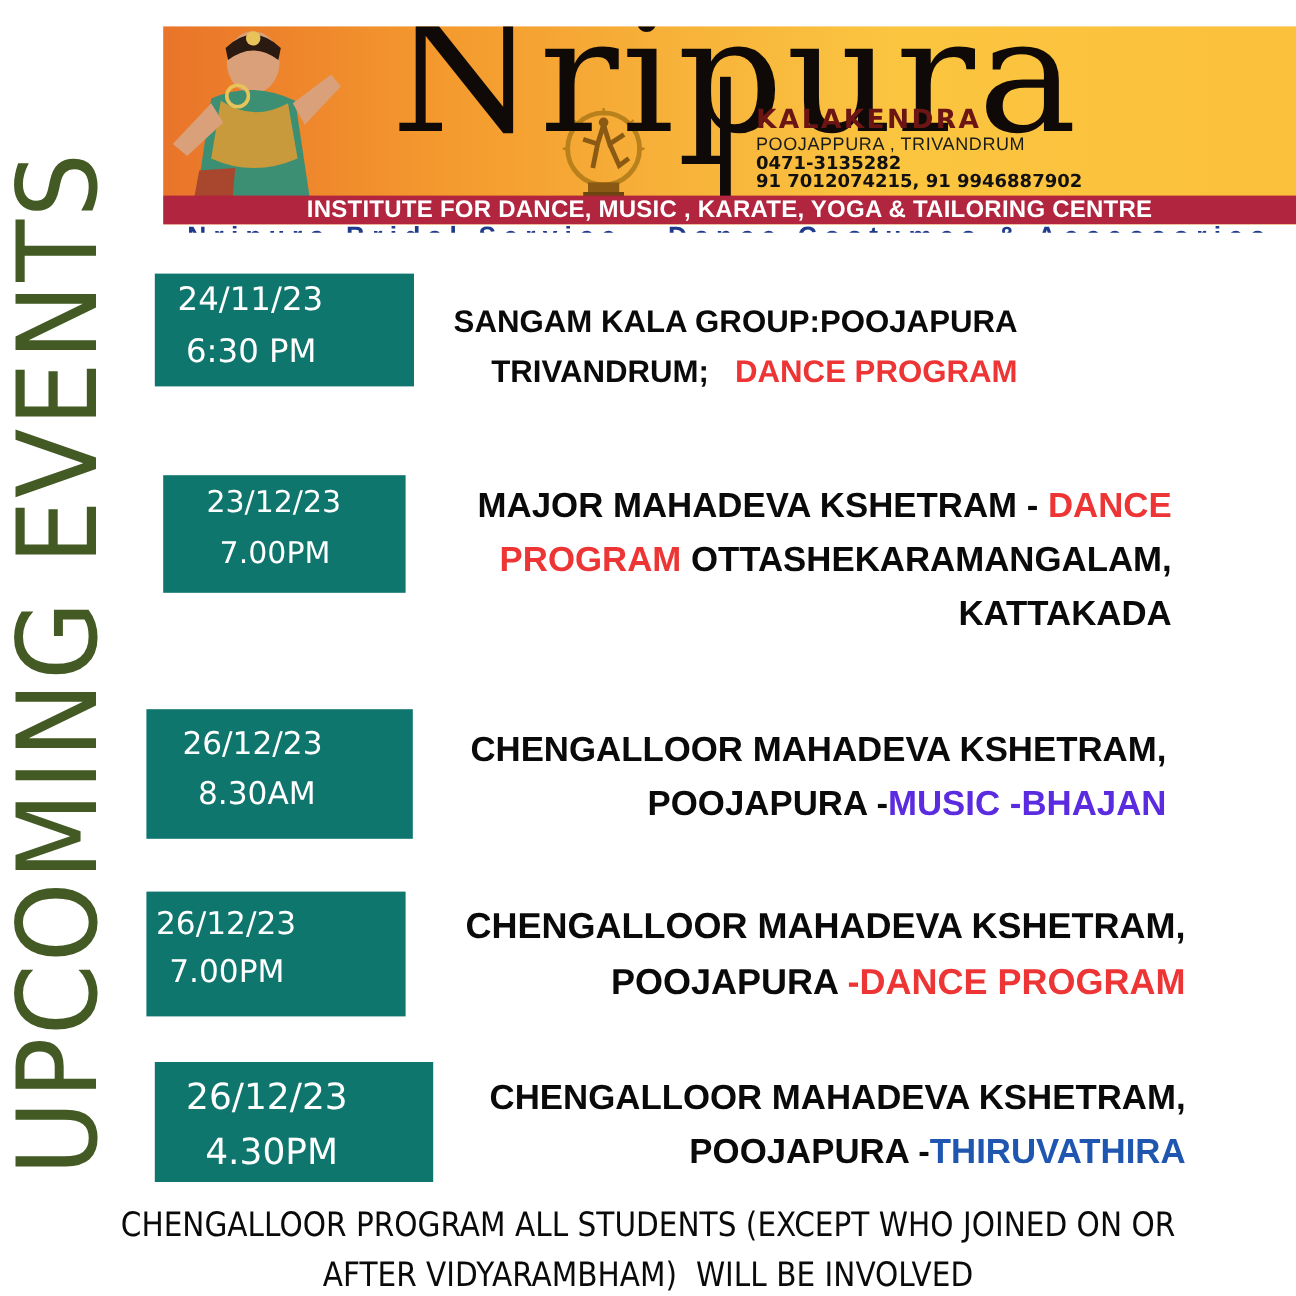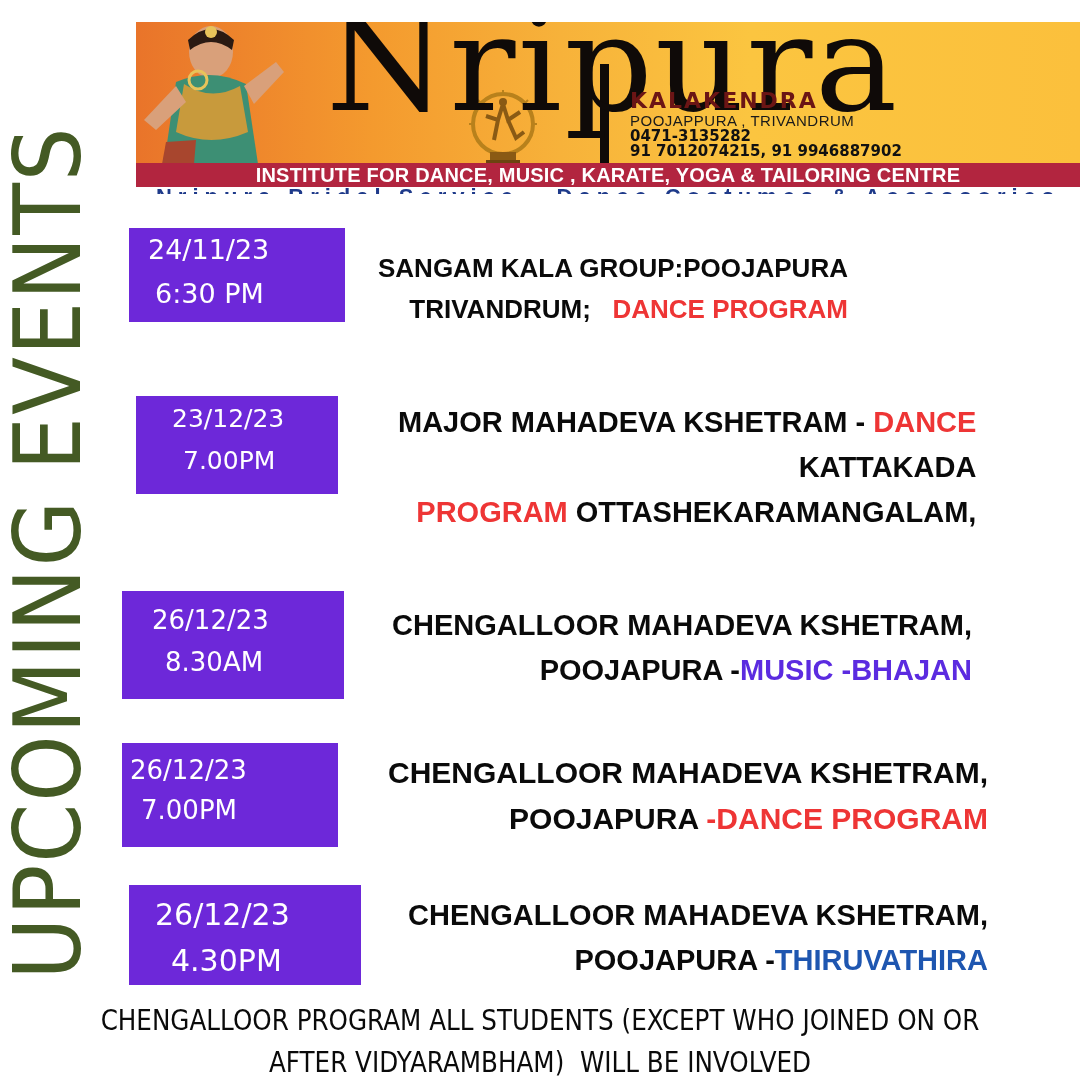--- a/index.html
+++ b/index.html
@@ -85,21 +85,21 @@
       position: absolute; left: 136px; top: 187px; width: 944px; height: 7px; overflow: hidden;
     }
     .clipped-line span {
       display: block; margin-top: -1px;
       font-family: "Liberation Sans", sans-serif; font-weight: bold;
       font-size: 22px; line-height: 22px; color: #1e3a8a;
       text-align: center; letter-spacing: 6px; white-space: nowrap;
     }
     .date-box {
       position: absolute;
-      background: #6d28d9;
+      background: #0f766e;
       color: #ffffff;
       font-family: "DejaVu Sans", sans-serif;
     }
     .date-box .d, .date-box .t { position: absolute; white-space: nowrap; }
     .desc {
       position: absolute;
       font-family: "Liberation Sans", sans-serif;
       font-weight: bold;
       color: #0a0a0a;
       white-space: nowrap;
@@ -181,24 +181,24 @@
 
 <div class="date-box" style="left:136px; top:396px; width:202px; height:98px;">
   <div class="d" style="left:36px; top:8px; font-size:25px;">23/12/23</div>
   <div class="t" style="left:47px; top:50px; font-size:25px;">7.00PM</div>
 </div>
 <div class="desc" style="left:398px; top:400px; font-size:29px; line-height:45px;">
   <div>
     <span style="white-space:pre;">MAJOR MAHADEVA KSHETRAM - </span><span class="hl-red">DANCE</span>
   </div>
   <div>
+    <span class="hl-red">PROGRAM</span><span style="white-space:pre;"> OTTASHEKARAMANGALAM,</span>
+  </div>
+  <div>
     <span>KATTAKADA</span>
-  </div>
-  <div>
-    <span class="hl-red">PROGRAM</span><span style="white-space:pre;"> OTTASHEKARAMANGALAM,</span>
   </div>
 </div>
 
 <div class="date-box" style="left:122px; top:591px; width:222px; height:108px;">
   <div class="d" style="left:30px; top:14px; font-size:26px;">26/12/23</div>
   <div class="t" style="left:43px; top:56px; font-size:26px;">8.30AM</div>
 </div>
 <div class="desc" style="left:392px; top:603px; font-size:29px; line-height:45px;">
   <div>
     <span>CHENGALLOOR MAHADEVA KSHETRAM,</span>

